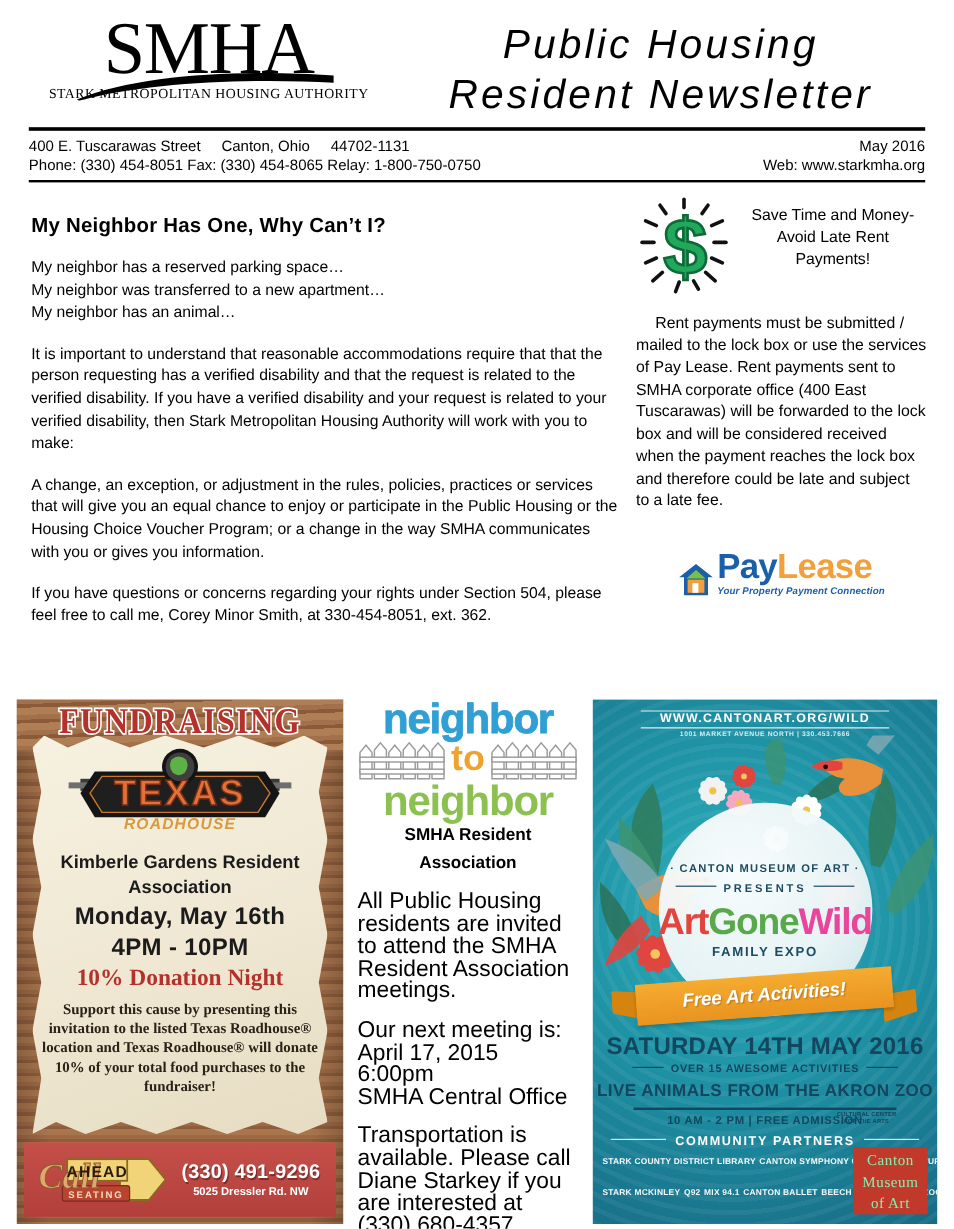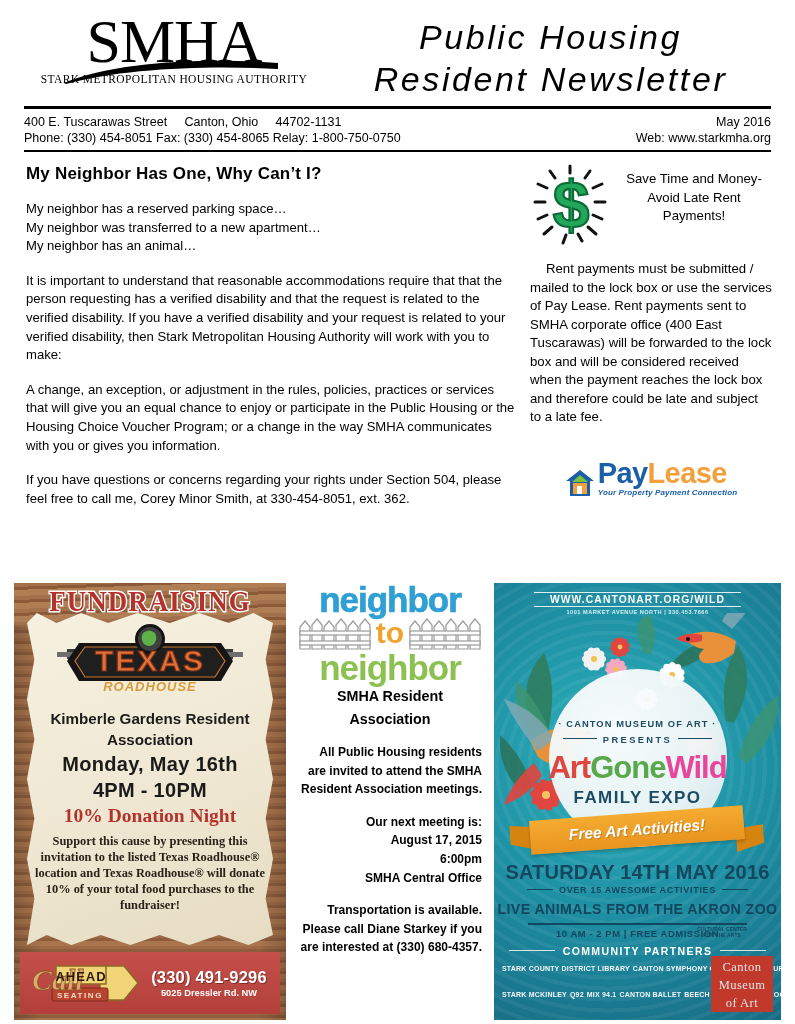--- a/index.html
+++ b/index.html
@@ -16,21 +16,21 @@
   .title-l1,.title-l2{font-family:"Liberation Sans",sans-serif;font-weight:300;font-size:34px;letter-spacing:2.6px;line-height:42px;white-space:nowrap;font-style:italic;}
 
   .rule{height:3px;background:#000;margin:2px 24px 0 24px;}
   .rule.thin{height:2px;margin-top:0;}
   .addr-bar{display:flex;justify-content:space-between;padding:5px 24px 4px 24px;font-size:12.5px;line-height:16px;}
   .addr-left span{display:inline-block;}
   .addr-right{text-align:right;}
 
   
   .content{display:flex;padding:10px 24px 0 24px;gap:14px;}
-  .col-main{width:492px;flex:0 0 492px;}
+  .col-main{width:492px;flex:0 0 492px;margin-top:14px;}
   .col-side{width:242px;flex:0 0 242px;position:relative;}
 
   .art-head{font-size:17px;font-weight:bold;letter-spacing:.2px;margin:2px 0 16px 2px;}
   .art-p{font-size:13.1px;line-height:18.6px;margin:0 0 16px 2px;}
   .art-line{font-size:13.1px;line-height:18.6px;}
 
   
   .money-top{display:flex;gap:4px;align-items:flex-start;}
   .dollar{width:82px;height:84px;flex:0 0 82px;margin-top:2px;}
   .money-head{font-size:13.2px;line-height:18.5px;text-align:center;padding-top:8px;flex:1;}
@@ -83,59 +83,59 @@
 
   
   .n2n{width:196px;flex:0 0 196px;position:relative;background:#fff;padding:0 6px;box-sizing:border-box;}
   .n2n-logo{height:100px;position:relative;}
   .n2n-w1{font-size:35px;font-weight:bold;color:#2f9fd4;text-align:center;line-height:34px;letter-spacing:-1px;
     -webkit-text-stroke:.7px #2f9fd4;}
   .n2n-mid{position:relative;height:34px;}
   .n2n-w3{font-size:35px;font-weight:bold;color:#8cc152;text-align:center;line-height:34px;letter-spacing:-1px;}
   .n2n-to{position:absolute;left:50%;transform:translateX(-50%);top:0px;font-size:30px;font-weight:bold;color:#f0a22e;z-index:3;line-height:32px;}
   .n2n-sub{text-align:center;font-size:14.3px;font-weight:bold;line-height:19px;margin-top:4px;}
-  .n2n-p{text-align:right;font-size:12px;line-height:18.6px;margin-top:14px;font-weight:bold;}
+  .n2n-p{text-align:left;font-size:19px;line-height:18.6px;margin-top:14px;}
 
   
   .agw{width:287px;flex:0 0 287px;position:relative;overflow:hidden;
     background:radial-gradient(circle at 42% 40%,#2fb3bd 0%,#1f93a6 45%,#1a7c93 75%,#176b84 100%);}
   .agw-rings{position:absolute;inset:0;
     background:repeating-radial-gradient(circle at 40% 42%,rgba(255,255,255,.055) 0 4px,rgba(255,255,255,0) 4px 11px);}
   .agw-band{position:absolute;left:0;right:0;top:6px;height:28px;text-align:center;}
   .agw-url{display:inline-block;position:relative;color:#fff;font-size:10.3px;font-weight:bold;letter-spacing:1.1px;padding:1px 16px;
     border-top:1px solid rgba(255,255,255,.85);border-bottom:1px solid rgba(255,255,255,.85);}
   .agw-sub{color:#cfeff4;font-size:5.6px;font-weight:bold;letter-spacing:.5px;margin-top:2px;}
   .agw-ball{position:absolute;left:50%;transform:translateX(-50%);top:86px;width:178px;height:178px;border-radius:50%;
     background:radial-gradient(circle at 38% 32%,#ffffff,#eef6f7 58%,#cfe4e8 100%);opacity:.96;}
   .agw-cm{position:absolute;left:0;right:0;top:136px;text-align:center;color:#1d4b63;font-size:9.3px;font-weight:bold;letter-spacing:1.1px;}
   .agw-pres{position:absolute;left:0;right:0;top:152px;text-align:center;color:#1d4b63;font-size:9.3px;font-weight:bold;letter-spacing:2.4px;}
   .agw-pres i{display:inline-block;width:34px;height:1px;background:#1d4b63;vertical-align:4px;margin:0 6px;}
   .agw-title{position:absolute;left:0;right:0;top:166px;text-align:center;font-size:31px;font-weight:bold;letter-spacing:-1px;line-height:38px;}
   .agw-art{color:#e0453f;}.agw-gone{color:#5aa84c;}.agw-wild{color:#e8459b;}
-  .agw-fam{position:absolute;left:0;right:0;top:205px;text-align:center;color:#1d4b63;font-size:17px;font-weight:bold;letter-spacing:1.4px;}
+  .agw-fam{position:absolute;left:0;right:0;top:205px;text-align:center;color:#1d4b63;font-size:11px;font-weight:bold;letter-spacing:1.4px;}
   .ribbon{position:absolute;left:14px;top:226px;width:258px;height:44px;}
   .ribbon-main{position:absolute;left:22px;top:4px;width:214px;height:34px;background:linear-gradient(180deg,#f5ab30,#e89420);
     display:flex;align-items:center;justify-content:center;transform:rotate(-4.2deg);box-shadow:0 2px 3px rgba(0,0,0,.2);}
   .ribbon-main span{color:#fff;font-size:15.5px;font-weight:bold;font-style:italic;text-shadow:1px 1px 1px rgba(0,0,0,.2);}
   .ribbon-l,.ribbon-r{position:absolute;top:16px;width:28px;height:26px;background:#d4840f;}
   .ribbon-l{left:2px;clip-path:polygon(0 0,100% 12%,100% 100%,0 72%);transform:rotate(-4deg);}
   .ribbon-r{right:2px;clip-path:polygon(0 12%,100% 0,100% 72%,0 100%);transform:rotate(-4deg);}
   .agw-date{position:absolute;left:0;right:0;top:278px;text-align:center;color:#13465f;font-size:20px;font-weight:bold;letter-spacing:.2px;}
   .agw-act{position:absolute;left:0;right:0;top:302px;text-align:center;color:#13465f;font-size:9px;font-weight:bold;letter-spacing:.7px;}
   .agw-act i{display:inline-block;width:26px;height:1.5px;background:#13465f;vertical-align:3px;margin:0 6px;}
   .agw-zoo{position:absolute;left:0;right:0;top:318px;text-align:center;color:#13465f;font-size:14.2px;font-weight:bold;letter-spacing:.4px;}
   .agw-hr{position:absolute;left:34px;right:34px;top:340px;height:1.5px;background:#13465f;}
   .agw-adm{position:absolute;left:0;right:0;top:345px;text-align:center;color:#13465f;font-size:9.4px;font-weight:bold;letter-spacing:.6px;}
   .agw-cc{position:absolute;right:34px;top:344px;text-align:center;color:#13465f;font-size:4.8px;font-weight:bold;line-height:6px;letter-spacing:.2px;}
   .agw-cp{position:absolute;left:0;right:0;top:362px;text-align:center;color:#fff;font-size:10.5px;font-weight:bold;letter-spacing:1.4px;}
   .agw-cp i{display:inline-block;width:46px;height:1px;background:rgba(255,255,255,.8);vertical-align:4px;margin:0 8px;}
   .partners{position:absolute;left:6px;right:6px;bottom:6px;height:58px;}
   .prow{display:flex;align-items:center;justify-content:space-between;height:26px;padding:0 2px;gap:3px;}
   .pl-logo{color:#fff;font-size:7px;font-weight:bold;letter-spacing:.2px;white-space:nowrap;opacity:.95;text-align:center;line-height:8px;}
-  .cma-box{position:absolute;right:2px;top:0;width:62px;height:56px;background:#c0392b;color:#e5e5e5;
+  .cma-box{position:absolute;right:2px;top:0;width:62px;height:56px;background:#c0392b;color:#86efac;
     font-family:"Liberation Serif",serif;font-size:12.5px;line-height:18px;text-align:center;padding-top:2px;box-sizing:border-box;letter-spacing:.5px;}
 </style>
 </head>
 <body>
 
 <div class="page">
 
   <div class="masthead">
     <div class="logo-wrap">
       <div class="logo-smha">SMHA</div>
@@ -300,21 +300,21 @@
           </svg>
           <div class="n2n-to">to</div>
         </div>
         <div class="n2n-w3">neighbor</div>
       </div>
       <div class="n2n-sub">SMHA Resident</div>
       <div class="n2n-sub">Association</div>
       <div class="n2n-p">All Public Housing residents are invited to attend the SMHA Resident Association meetings.</div>
       <div class="n2n-p">
         <div>Our next meeting is:</div>
-        <div>August 17, 2015</div>
+        <div>April 17, 2015</div>
         <div>6:00pm</div>
         <div>SMHA Central Office</div>
       </div>
       <div class="n2n-p">Transportation is available. Please call Diane Starkey if you are interested at (330) 680-4357.</div>
     </div>
 
     <div class="agw">
       <div class="agw-rings"></div>
 
       <div class="agw-band">

